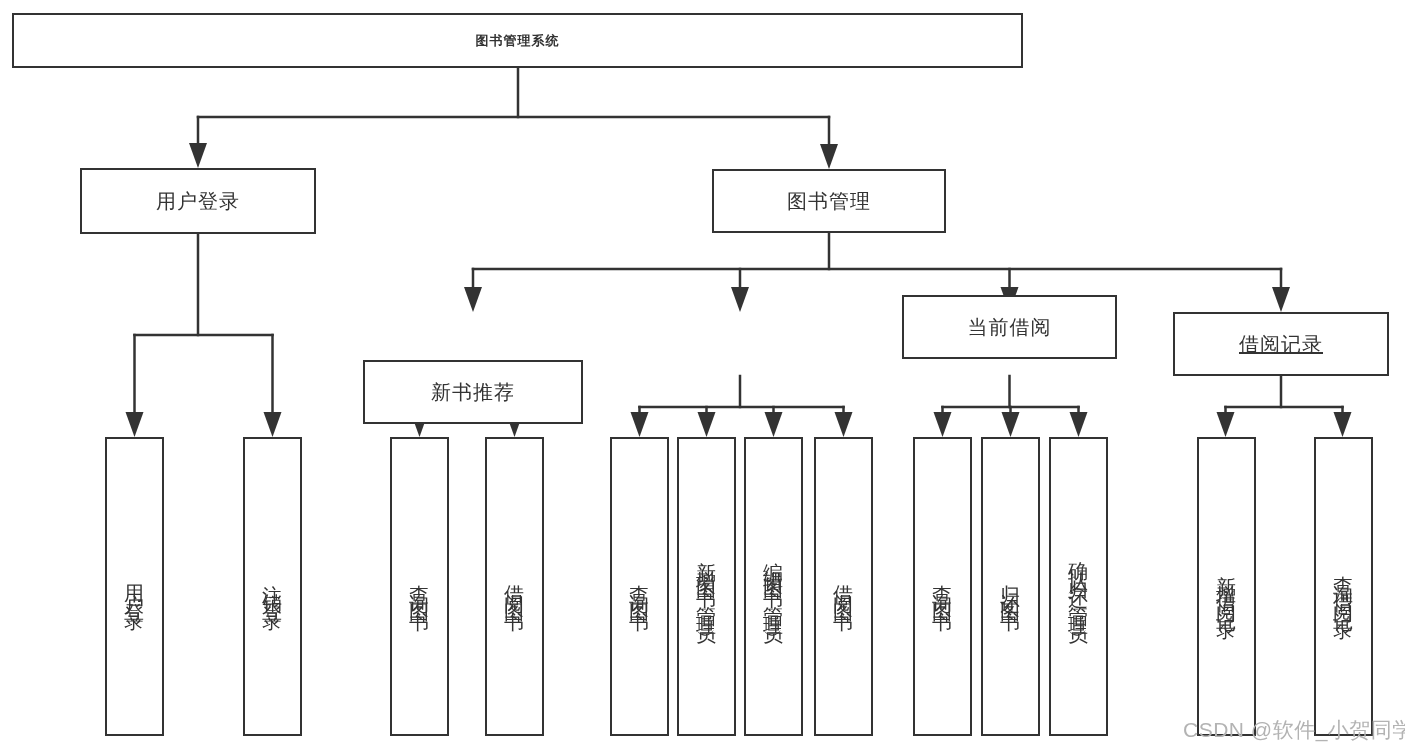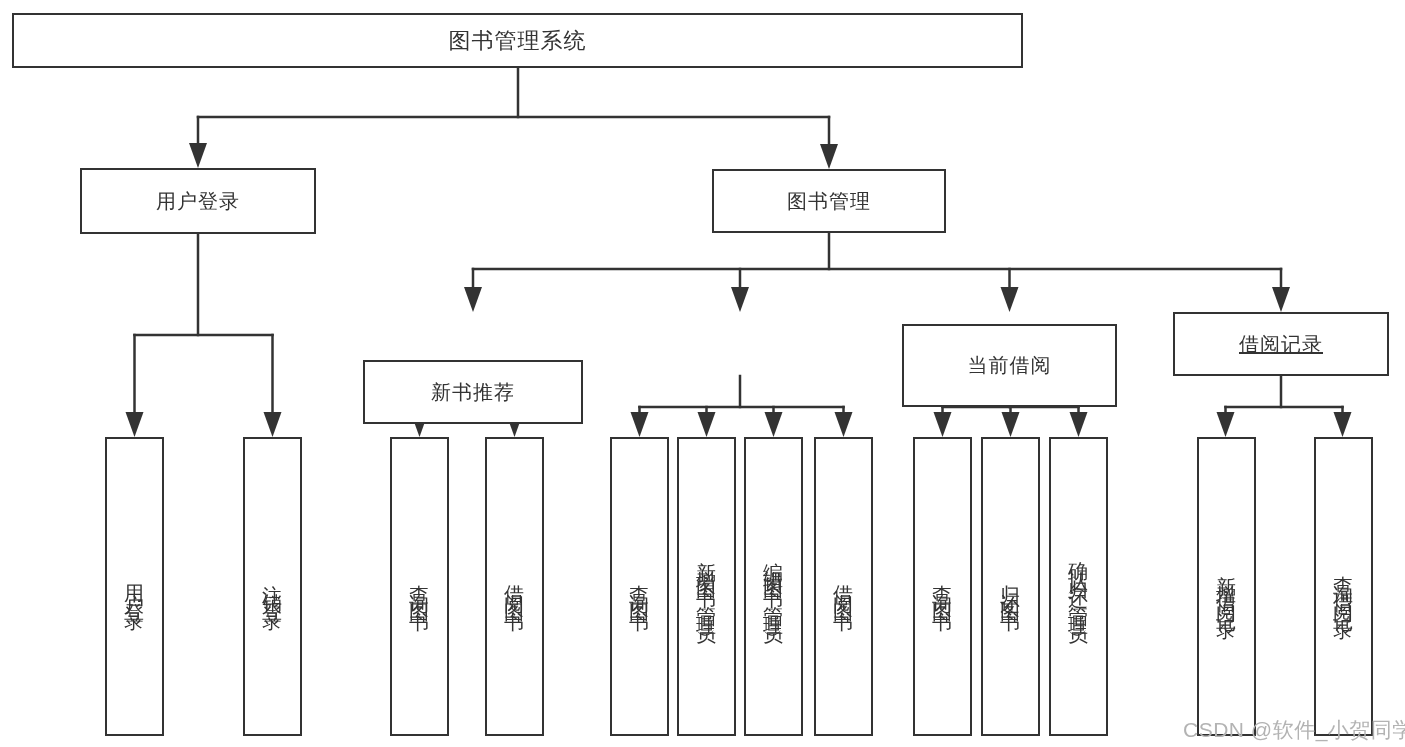--- a/index.html
+++ b/index.html
@@ -32,28 +32,28 @@
     justify-content: center;
     z-index: 2;
   }
   .hlabel {
     font-size: 20px;
     letter-spacing: 1px;
     white-space: nowrap;
   }
   
   #b-root   { left: 12px;  top: 13px;  width: 1011px; height: 55px; }
-  #b-root .hlabel { font-size: 22px; }
+  #b-root .hlabel { font-size: 13px; font-weight: bold; }
   
   #b-login  { left: 80px;  top: 168px; width: 236px; height: 66px; }
   #b-mgmt   { left: 712px; top: 169px; width: 234px; height: 64px; }
   
   #b-l3-1   { left: 363px;  top: 312px; width: 220px; height: 64px; margin-top: 48px; }
   #b-l3-2   { left: 633px;  top: 312px; width: 214px; height: 64px; }
-  #b-l3-3   { left: 902px;  top: 324px; width: 215px; height: 83px; }
+  #b-l3-3   { left: 902px;  top: 295px; width: 215px; height: 64px; }
   #b-l3-4   { left: 1173px; top: 312px; width: 216px; height: 64px; text-decoration: underline; }
   
   .leaf { top: 437px; width: 59px; height: 299px; border-width: 2px; }
   .vlabel {
     writing-mode: vertical-rl;
     text-orientation: mixed;
     font-size: 20px;
     line-height: 1;
     letter-spacing: 9px;
     color: #333333;

